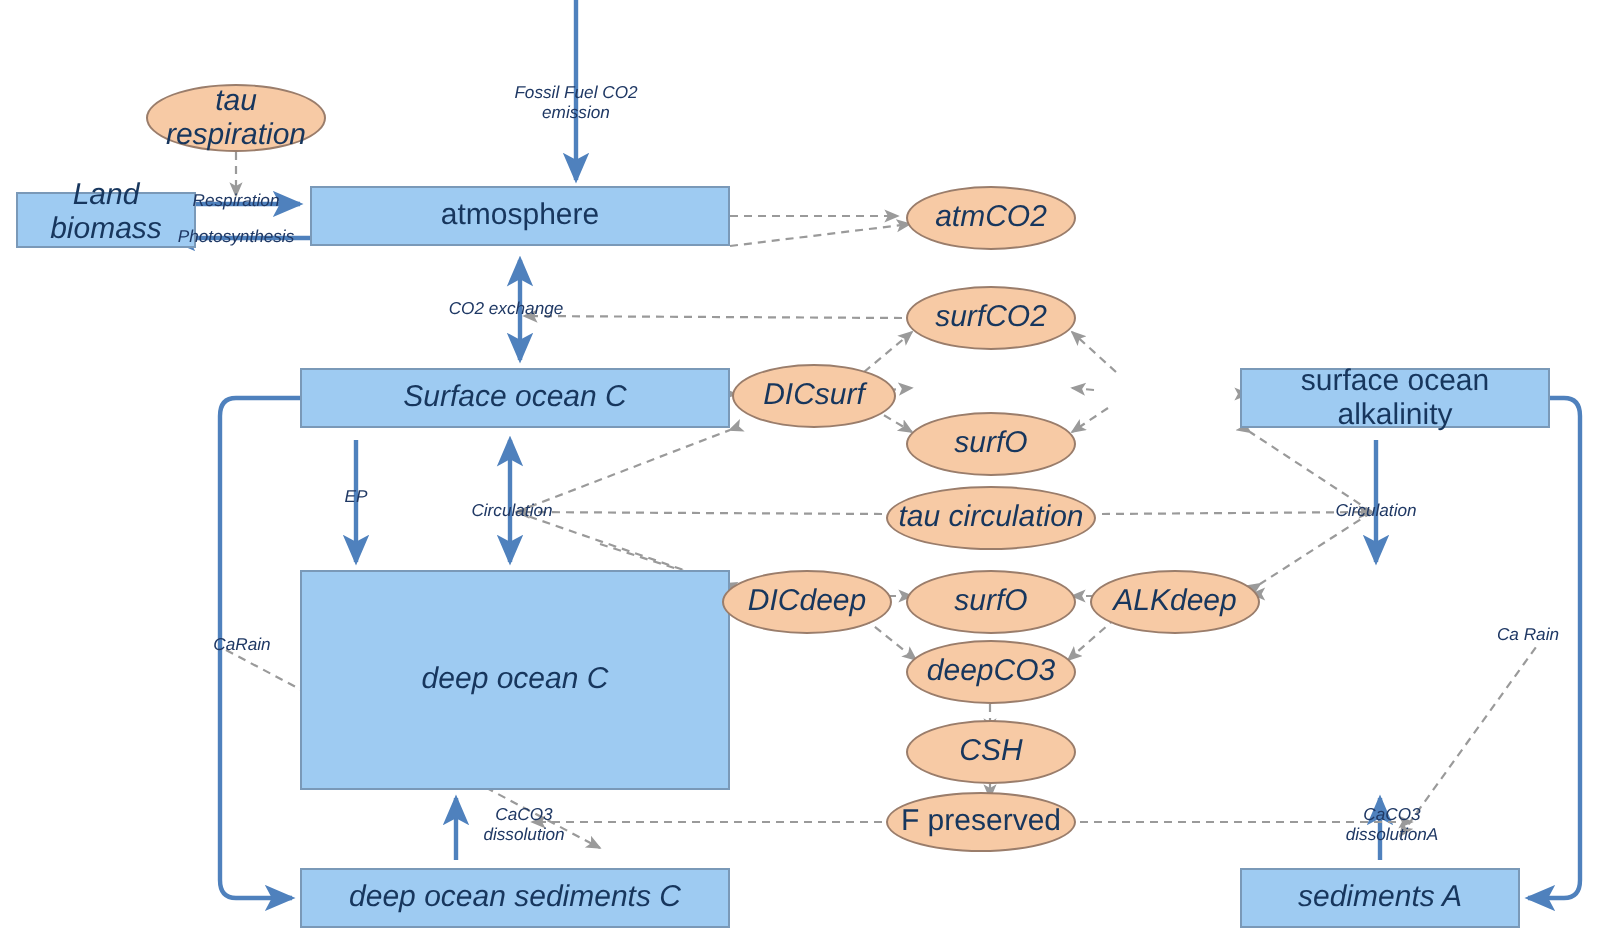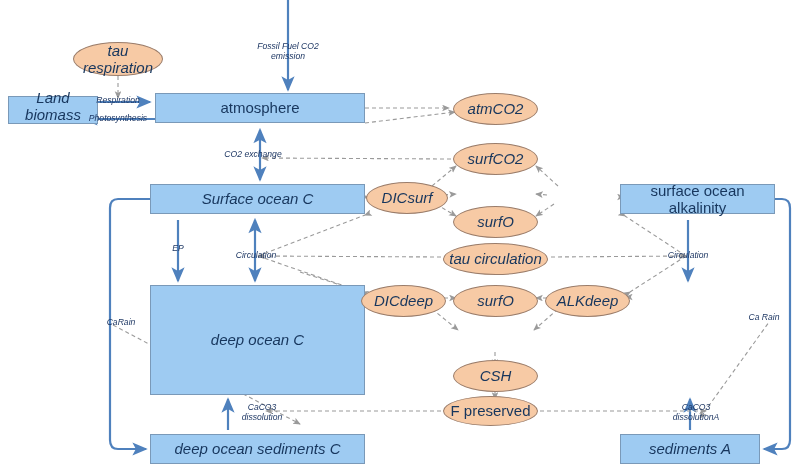--- a/index.html
+++ b/index.html
@@ -226,20 +226,23 @@
   </div>
 
   <div class="node ellipse" style="left:361px; top:285px; width:85px; height:32px;">
     <span>DICdeep</span>
   </div>
 
   <div class="node ellipse" style="left:453px; top:285px; width:85px; height:32px;">
     <span>surfO</span>
   </div>
 
+  <div class="node ellipse" style="left:453px; top:320px; width:85px; height:32px;">
+    <span>deepCO3</span>
+  </div>
 
   <div class="node ellipse" style="left:453px; top:360px; width:85px; height:32px;">
     <span>CSH</span>
   </div>
 
   <div class="node ellipse" style="left:545px; top:285px; width:85px; height:32px;">
     <span>ALKdeep</span>
   </div>
 
   <div class="node ellipse" style="left:443px; top:396px; width:95px; height:30px; font-style:normal;">

